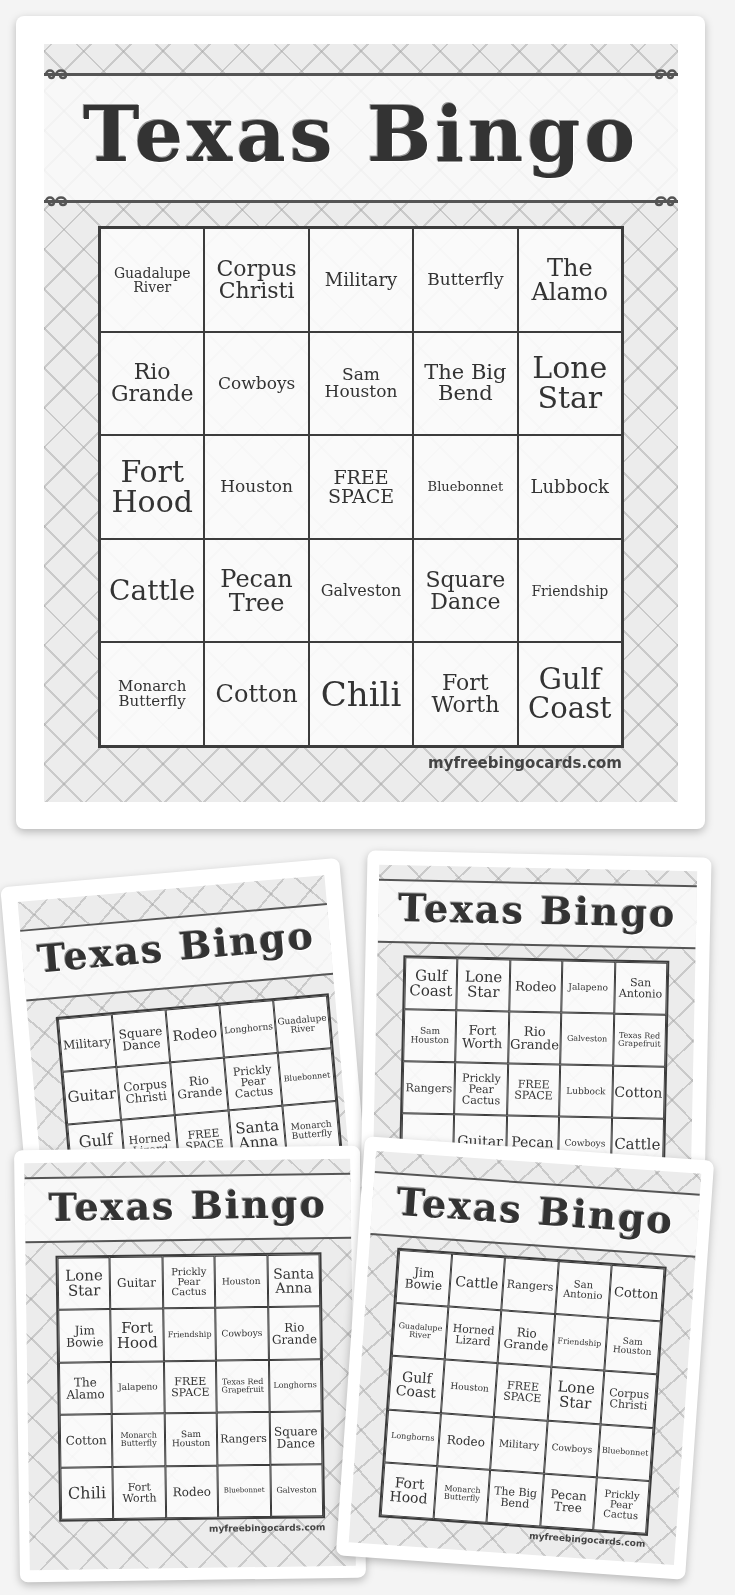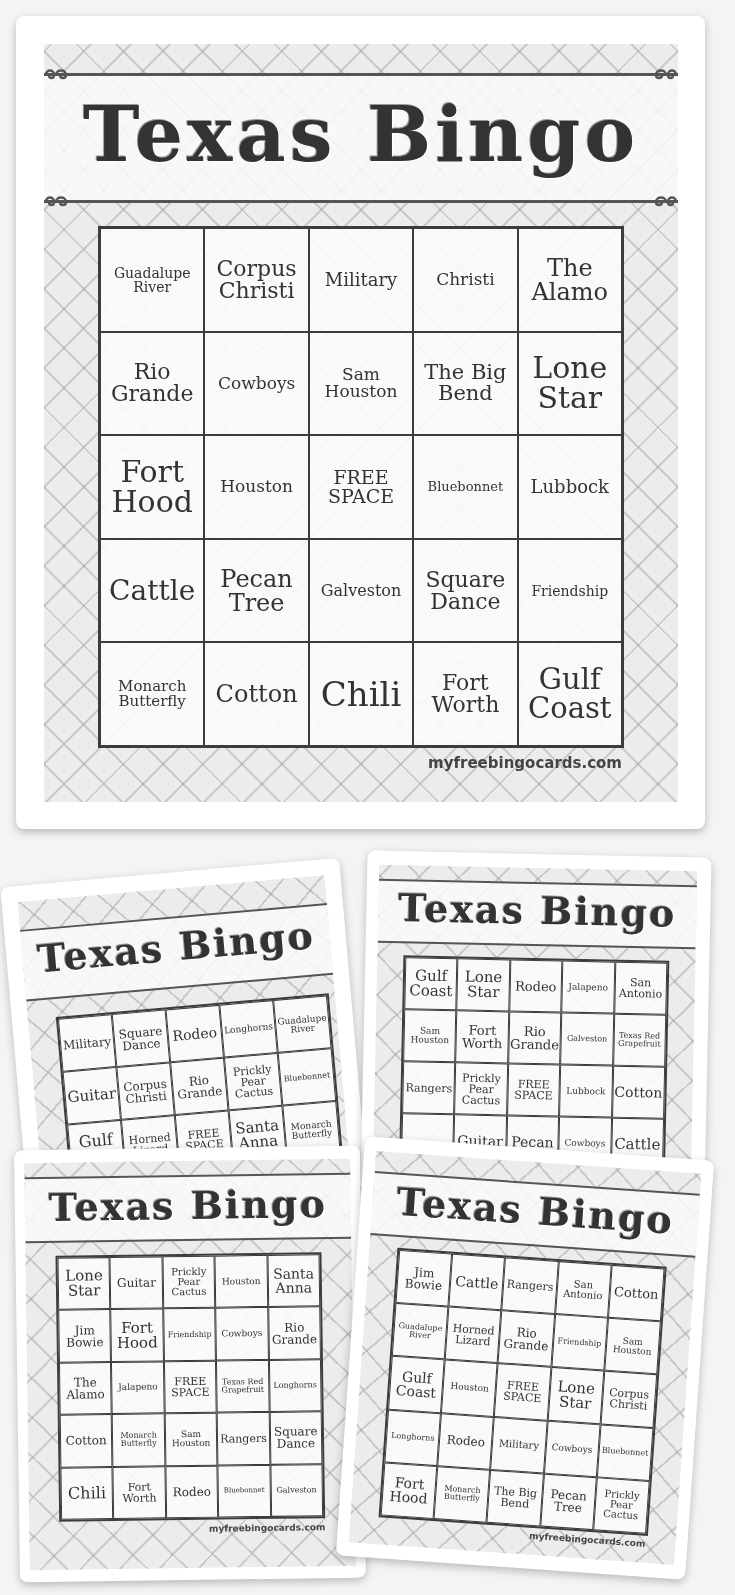--- a/index.html
+++ b/index.html
@@ -227,21 +227,21 @@
     </svg>
     <svg class="swirl" viewBox="0 0 40 16" style="right:0; top:149px; transform:scaleX(-1);">
       <path d="M2 9 C2 3, 10 3, 10 9 C10 13, 5 13, 5 9" fill="none" stroke="#555" stroke-width="2.5"></path>
       <path d="M12 9 C12 3, 22 3, 22 9 C22 13, 16 13, 16 9" fill="none" stroke="#555" stroke-width="2.5"></path>
     </svg>
 
     <div class="grid" style="left:54px; top:182px; width:522px; height:518px;">
       <div class="cell" style="font-size:14px;">Guadalupe River</div>
       <div class="cell" style="font-size:22px;">Corpus Christi</div>
       <div class="cell" style="font-size:18px;">Military</div>
-      <div class="cell" style="font-size:17px;">Christi</div>
+      <div class="cell" style="font-size:17px;">Butterfly</div>
       <div class="cell" style="font-size:24px;">The Alamo</div>
       <div class="cell" style="font-size:22px;">Rio Grande</div>
       <div class="cell" style="font-size:17px;">Cowboys</div>
       <div class="cell" style="font-size:17px;">Sam Houston</div>
       <div class="cell" style="font-size:21px;">The Big Bend</div>
       <div class="cell" style="font-size:30px;">Lone Star</div>
       <div class="cell" style="font-size:30px;">Fort Hood</div>
       <div class="cell" style="font-size:17px;">Houston</div>
       <div class="cell" style="font-size:19px;">FREE SPACE</div>
       <div class="cell" style="font-size:13px;">Bluebonnet</div>

